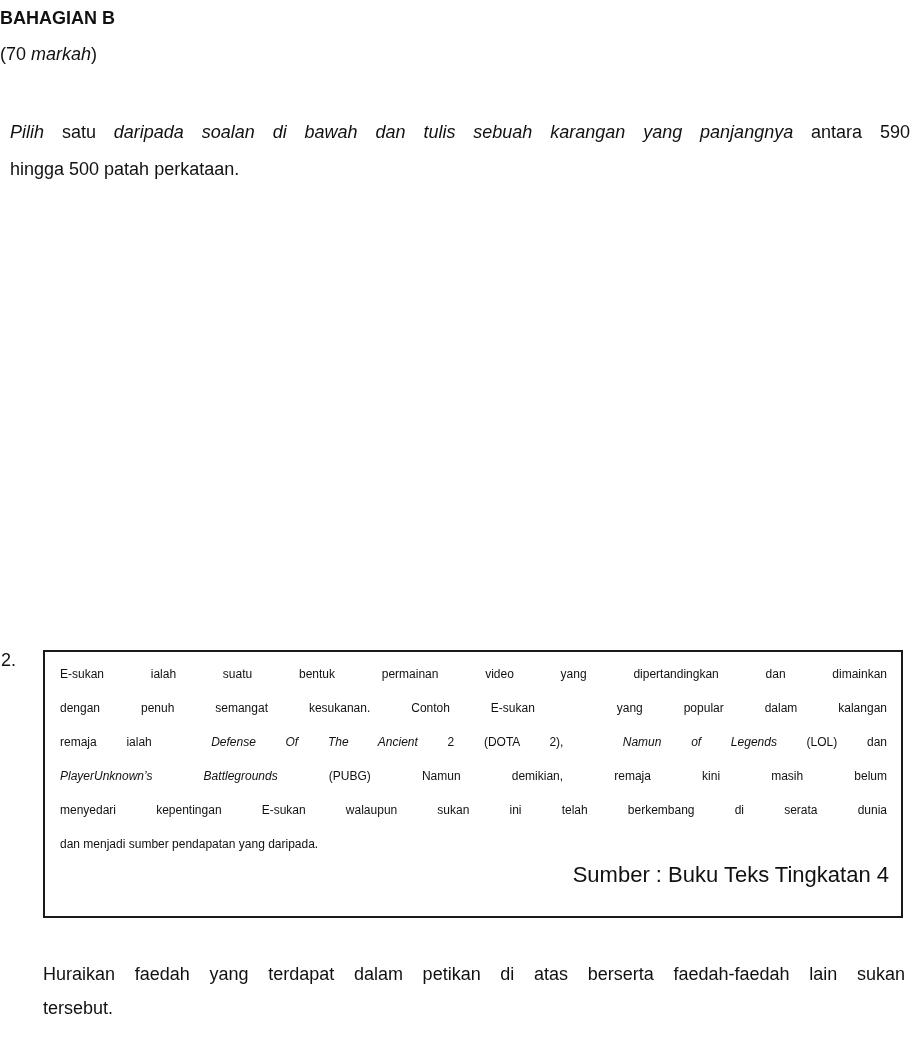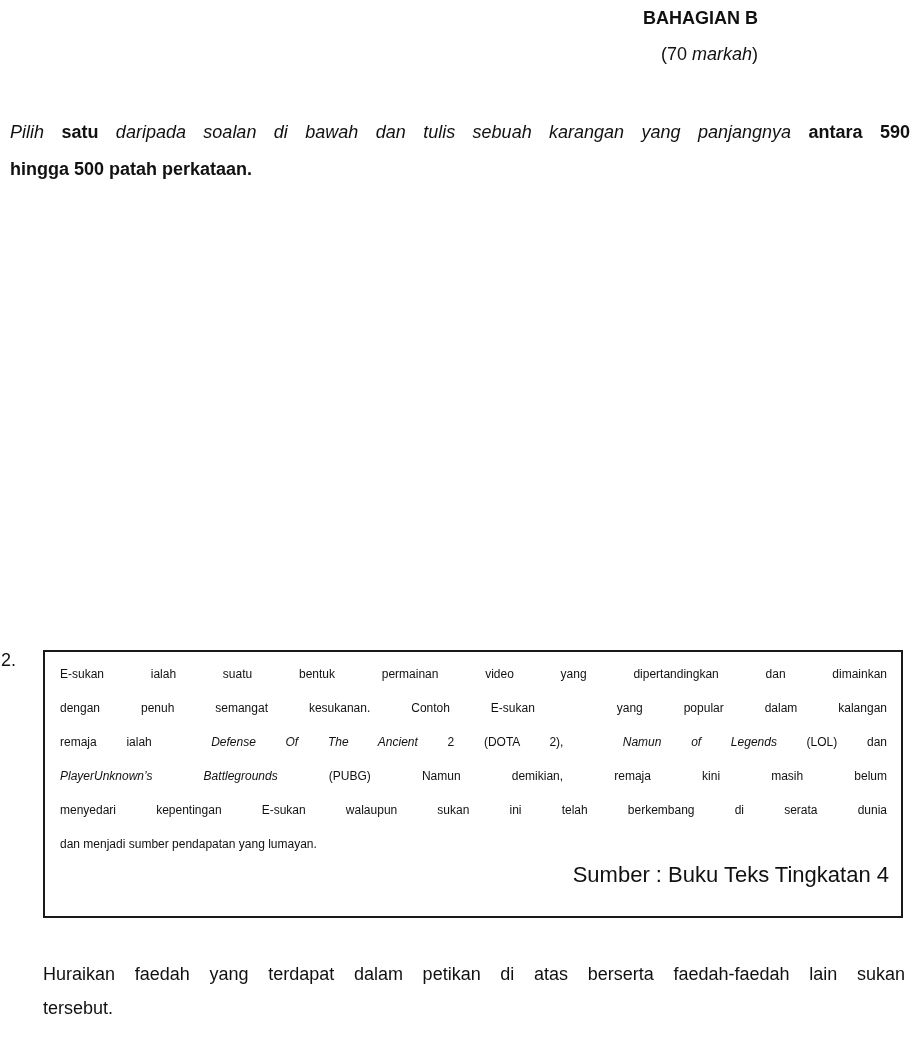--- a/index.html
+++ b/index.html
@@ -12,21 +12,21 @@
       height: 1040px;
       position: relative;
       overflow: hidden;
       font-family: "Liberation Sans", sans-serif;
       color: #111111;
     }
     .heading {
       position: absolute;
       left: 0;
       width: 758px;
-      text-align: right;
+      text-align: left;
       font-size: 18px;
     }
     .section-title {
       top: 8px;
       font-weight: bold;
     }
     .marks {
       top: 44px;
     }
     .instruction {
@@ -86,21 +86,21 @@
       font-size: 18px;
       line-height: 34px;
     }
     .task-line {
       display: block;
       text-align: justify;
       text-align-last: justify;
       white-space: nowrap;
     }
     .task-line.last { text-align-last: left; }
-    b { font-weight: bold; }
+    b { font-weight: normal; }
     i { font-style: italic; }
   </style>
 </head>
 <body>
 
 <div class="heading section-title">BAHAGIAN B</div>
 
 <div class="heading marks"><span>(70 </span><i>markah</i><span>)</span></div>
 
 <div class="instruction">
@@ -110,21 +110,21 @@
 
 <div class="q-number">2.</div>
 
 <div class="passage-box">
   <div class="passage-text">
     <div class="passage-line"><span>E-sukan ialah suatu bentuk permainan video yang dipertandingkan dan dimainkan</span></div>
     <div class="passage-line"><span>dengan penuh semangat kesukanan. Contoh E-sukan  yang popular dalam kalangan</span></div>
     <div class="passage-line"><span>remaja ialah  </span><i>Defense Of The Ancient</i><span> 2 (DOTA 2),  </span><i>Namun of Legends</i><span> (LOL) dan</span></div>
     <div class="passage-line"><i>PlayerUnknown’s Battlegrounds</i><span> (PUBG) Namun demikian, remaja kini masih belum</span></div>
     <div class="passage-line"><span>menyedari kepentingan E-sukan walaupun sukan ini telah berkembang di serata dunia</span></div>
-    <div class="passage-line last"><span>dan menjadi sumber pendapatan yang lumayan.</span></div>
+    <div class="passage-line last"><span>dan menjadi sumber pendapatan yang daripada.</span></div>
   </div>
   <div class="source">Sumber : Buku Teks Tingkatan 4</div>
 </div>
 
 <div class="task">
   <div class="task-line">Huraikan faedah yang terdapat dalam petikan di atas berserta faedah-faedah lain sukan</div>
   <div class="task-line last">tersebut.</div>
 </div>
 
 </body></html>

